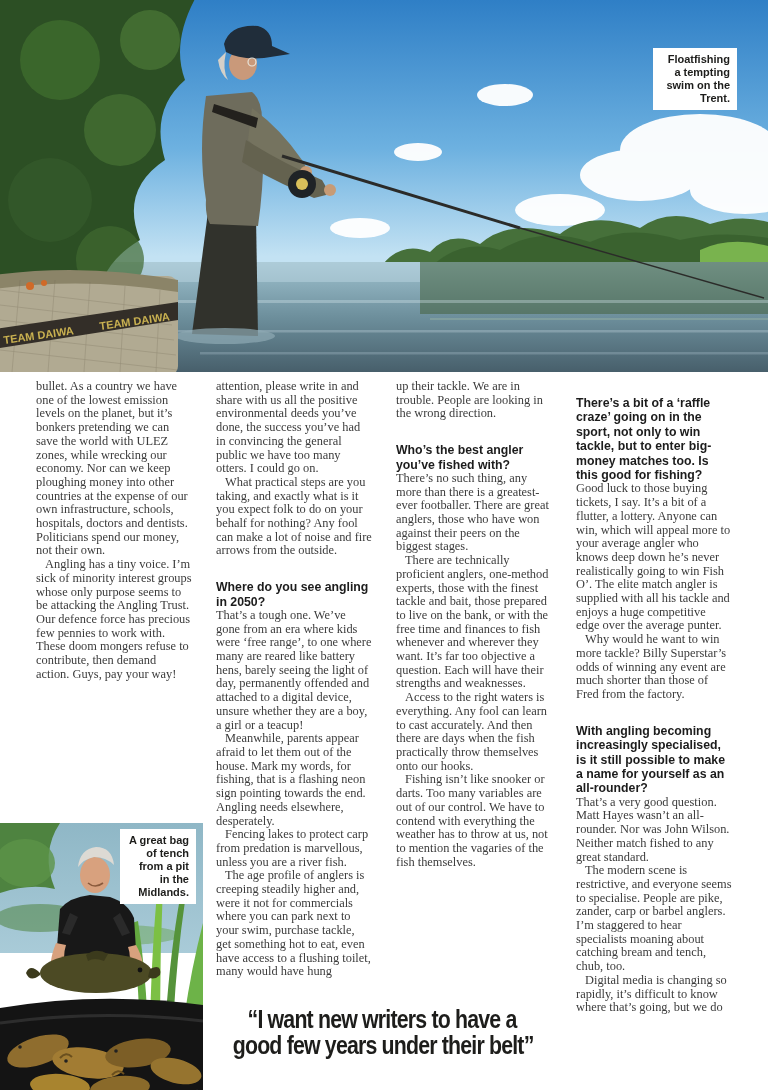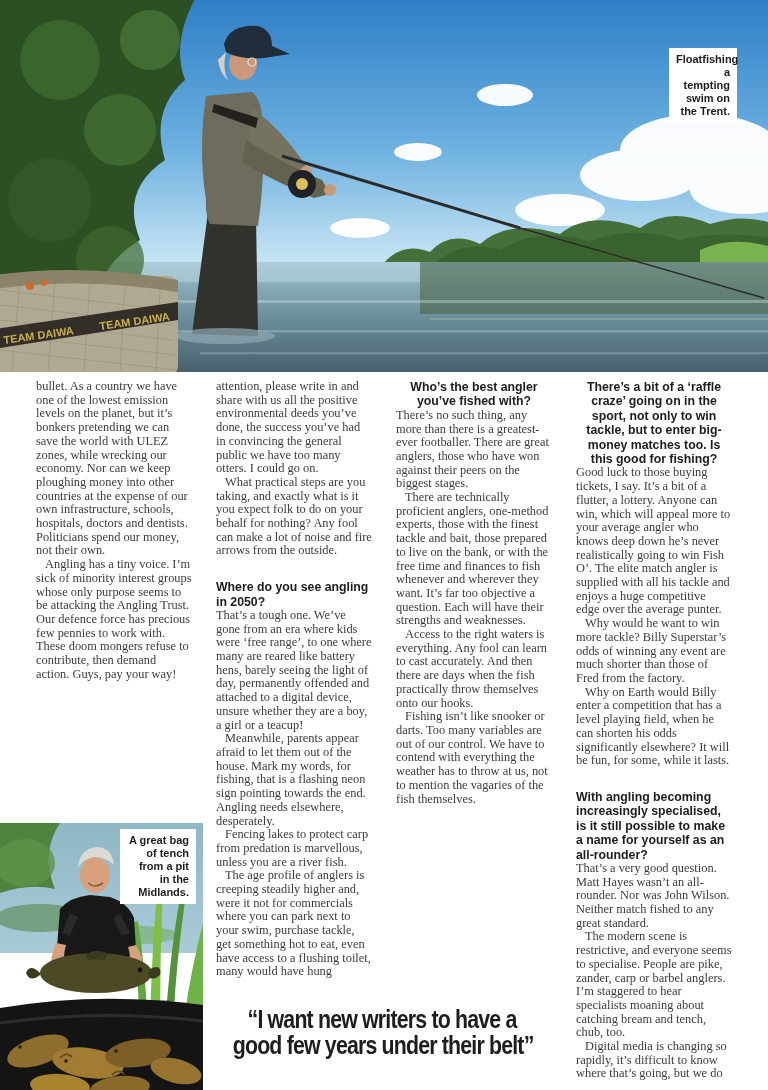--- a/index.html
+++ b/index.html
@@ -9,39 +9,39 @@
   }
   
   .hero{position:absolute;left:0;top:0;width:768px;height:372px;overflow:hidden;}
   .hero svg{display:block;width:768px;height:372px;}
   .photo-caption{
     position:absolute;background:#ffffff;color:#1d1d1b;
     font-family:"Liberation Sans", sans-serif;font-weight:bold;
     font-size:11px;line-height:13px;text-align:right;
     padding:5px 7px;box-sizing:border-box;
   }
-  .caption-hero{top:48px;right:31px;width:68px;}
+  .caption-hero{top:48px;right:31px;width:84px;}
   .caption-inset{top:6px;right:7px;width:76px;}
   
   .columns{
     position:absolute;left:36px;top:380px;width:696px;
     display:flex;gap:24px;
   }
   .col{width:156px;flex:0 0 156px;}
   .col p{margin:0;}
   .col p.body{
     font-family:"Liberation Serif", serif;font-size:12.4px;line-height:13.7px;
     color:#3b3b3b;text-align:left;
   }
   .col p.body.ind{text-indent:9px;}
   .col p.q{
     font-family:"Liberation Sans", sans-serif;font-weight:bold;
     font-size:12.3px;line-height:14.4px;color:#1c1c1c;margin-top:22px;
   }
-  .col p.q:first-child{margin-top:0;text-align:center;}
+  .col p.q:first-child{margin-top:16px;}
   
   .inset{position:absolute;left:0;top:775px;width:203px;height:315px;overflow:hidden;margin-top:48px;}
   .inset svg{display:block;width:203px;height:315px;}
   
   .pull-quote{
     position:absolute;left:200px;top:1006px;width:364px;
     font-family:"Liberation Sans", sans-serif;font-weight:900;
     font-size:26px;line-height:26px;color:#1d1d1b;text-align:center;
     letter-spacing:-1px;transform:scaleX(0.82);transform-origin:50% 0;
     white-space:nowrap;
@@ -159,31 +159,31 @@
   <div class="col">
       <p class="body">attention, please write in and share with us all the positive environmental deeds you’ve done, the success you’ve had in convincing the general public we have too many otters. I could go on.</p>
       <p class="body ind">What practical steps are you taking, and exactly what is it you expect folk to do on your behalf for nothing? Any fool can make a lot of noise and fire arrows from the outside.</p>
       <p class="q">Where do you see angling in 2050?</p>
       <p class="body">That’s a tough one. We’ve gone from an era where kids were ‘free range’, to one where many are reared like battery hens, barely seeing the light of day, permanently offended and attached to a digital device, unsure whether they are a boy, a girl or a teacup!</p>
       <p class="body ind">Meanwhile, parents appear afraid to let them out of the house. Mark my words, for fishing, that is a flashing neon sign pointing towards the end. Angling needs elsewhere, desperately.</p>
       <p class="body ind">Fencing lakes to protect carp from predation is marvellous, unless you are a river fish.</p>
       <p class="body ind">The age profile of anglers is creeping steadily higher and, were it not for commercials where you can park next to your swim, purchase tackle, get something hot to eat, even have access to a flushing toilet, many would have hung</p>
     </div>
   <div class="col">
+      <p class="body">up their tackle. We are in trouble. People are looking in the wrong direction.</p>
       <p class="q">Who’s the best angler you’ve fished with?</p>
       <p class="body">There’s no such thing, any more than there is a greatest-ever footballer. There are great anglers, those who have won against their peers on the biggest stages.</p>
       <p class="body ind">There are technically proficient anglers, one-method experts, those with the finest tackle and bait, those prepared to live on the bank, or with the free time and finances to fish whenever and wherever they want. It’s far too objective a question. Each will have their strengths and weaknesses.</p>
       <p class="body ind">Access to the right waters is everything. Any fool can learn to cast accurately. And then there are days when the fish practically throw themselves onto our hooks.</p>
       <p class="body ind">Fishing isn’t like snooker or darts. Too many variables are out of our control. We have to contend with everything the weather has to throw at us, not to mention the vagaries of the fish themselves.</p>
     </div>
   <div class="col">
       <p class="q">There’s a bit of a ‘raffle craze’ going on in the sport, not only to win tackle, but to enter big-money matches too. Is this good for fishing?</p>
       <p class="body">Good luck to those buying tickets, I say. It’s a bit of a flutter, a lottery. Anyone can win, which will appeal more to your average angler who knows deep down he’s never realistically going to win Fish O’. The elite match angler is supplied with all his tackle and enjoys a huge competitive edge over the average punter.</p>
       <p class="body ind">Why would he want to win more tackle? Billy Superstar’s odds of winning any event are much shorter than those of Fred from the factory.</p>
-      <p class="body ind">Why on Earth would Billy enter a competition that has a level playing field, when he can shorten his odds significantly elsewhere? It will be fun, for some, while it lasts.</p>
       <p class="q">With angling becoming increasingly specialised, is it still possible to make a name for yourself as an all-rounder?</p>
       <p class="body">That’s a very good question. Matt Hayes wasn’t an all-rounder. Nor was John Wilson. Neither match fished to any great standard.</p>
       <p class="body ind">The modern scene is restrictive, and everyone seems to specialise. People are pike, zander, carp or barbel anglers. I’m staggered to hear specialists moaning about catching bream and tench, chub, too.</p>
       <p class="body ind">Digital media is changing so rapidly, it’s difficult to know where that’s going, but we do</p>
     </div>
 </div>
 
 <div class="inset">
   <svg viewBox="0 0 203 315" preserveAspectRatio="none">
     <defs>

